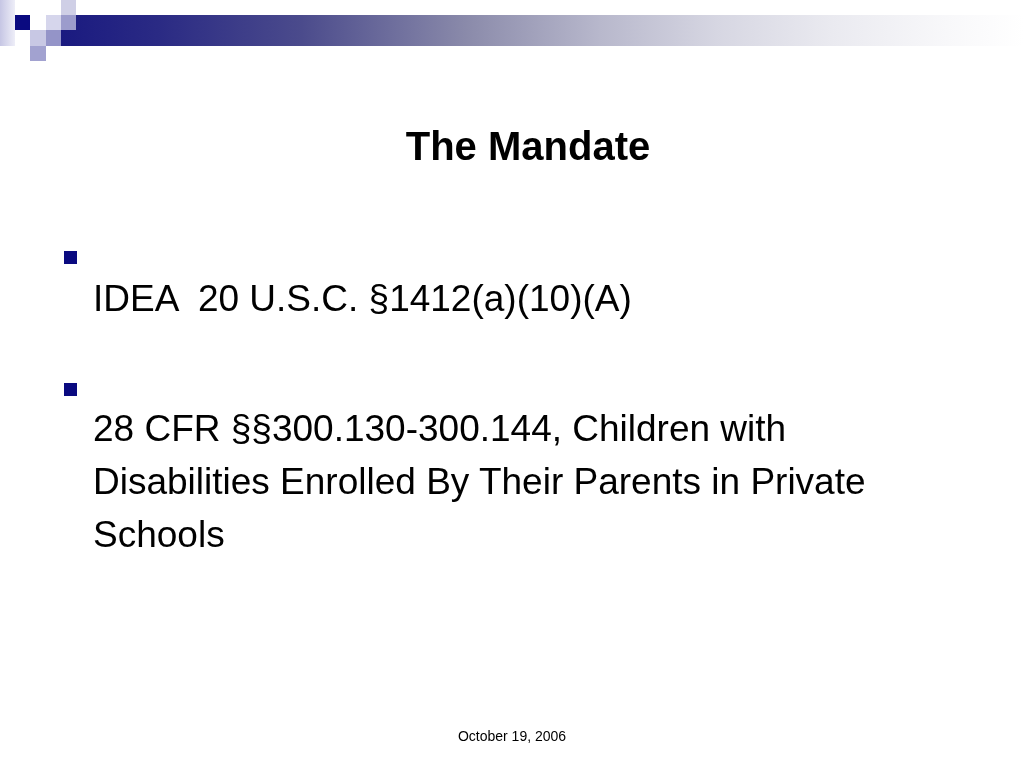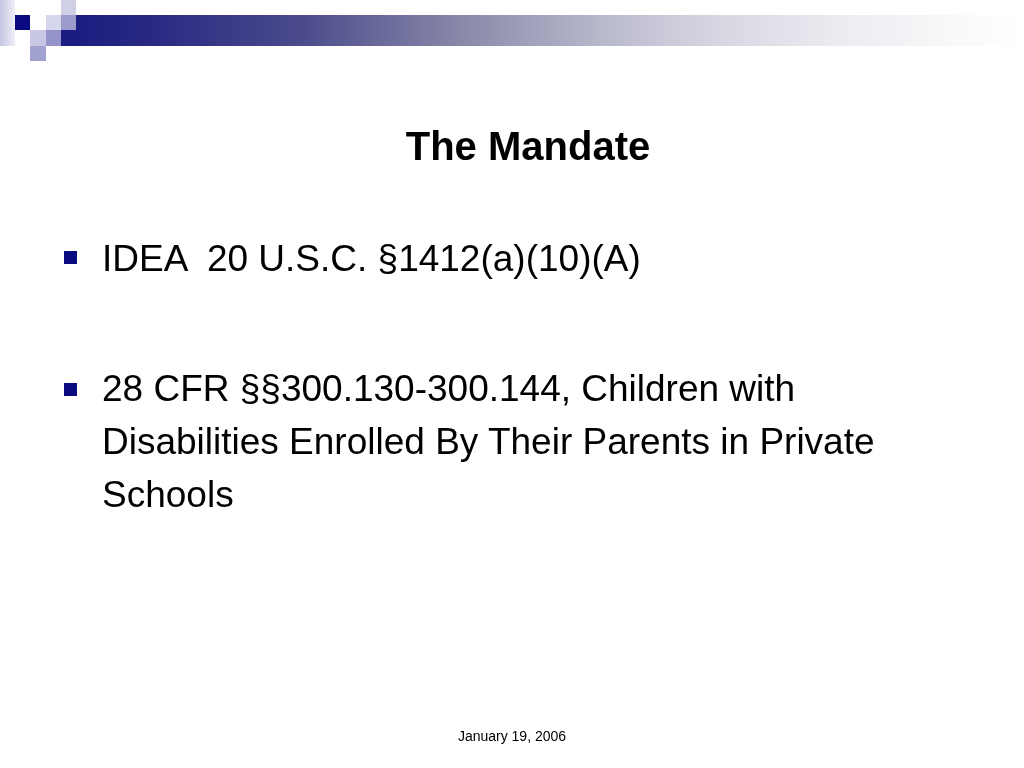--- a/index.html
+++ b/index.html
@@ -33,22 +33,22 @@
     position: absolute; left: 0; top: 92px; width: 1024px;
     text-align: center; font-weight: bold; font-size: 40px; line-height: 76px;
     margin: 16px;
   }
   .bullets { position: absolute; left: 0; top: 0; width: 1024px; }
   .bullet { position: absolute; left: 0; width: 1024px; }
   .bullet-marker {
     position: absolute; left: 64px; width: 13px; height: 13px; background: #0a0a80;
   }
   .bullet-text {
-    position: absolute; left: 102px; width: 880px;
-    font-size: 37px; line-height: 53px;
+    position: absolute; left: 93px; width: 880px;
+    font-size: 37px; line-height: 53px; margin-top: 40px;
   }
   .b1 { top: 232px; }
   .b1 .bullet-marker { top: 19px; }
   .b2 { top: 362px; }
   .b2 .bullet-marker { top: 21px; }
   .footer {
     position: absolute; left: 0; top: 727px; width: 1024px;
     text-align: center; font-size: 14px; line-height: 18px; color: #000;
   }
 </style>
@@ -73,13 +73,13 @@
   <div class="bullet b1">
     <span class="bullet-marker"></span>
     <span class="bullet-text" style="white-space: pre;">IDEA  20 U.S.C. §1412(a)(10)(A)</span>
   </div>
   <div class="bullet b2">
     <span class="bullet-marker"></span>
     <span class="bullet-text">28 CFR §§300.130-300.144, Children with Disabilities Enrolled By Their Parents in Private Schools</span>
   </div>
 </div>
 
-<div class="footer">January 19, 2006</div>
+<div class="footer">October 19, 2006</div>
 
 </body></html>

